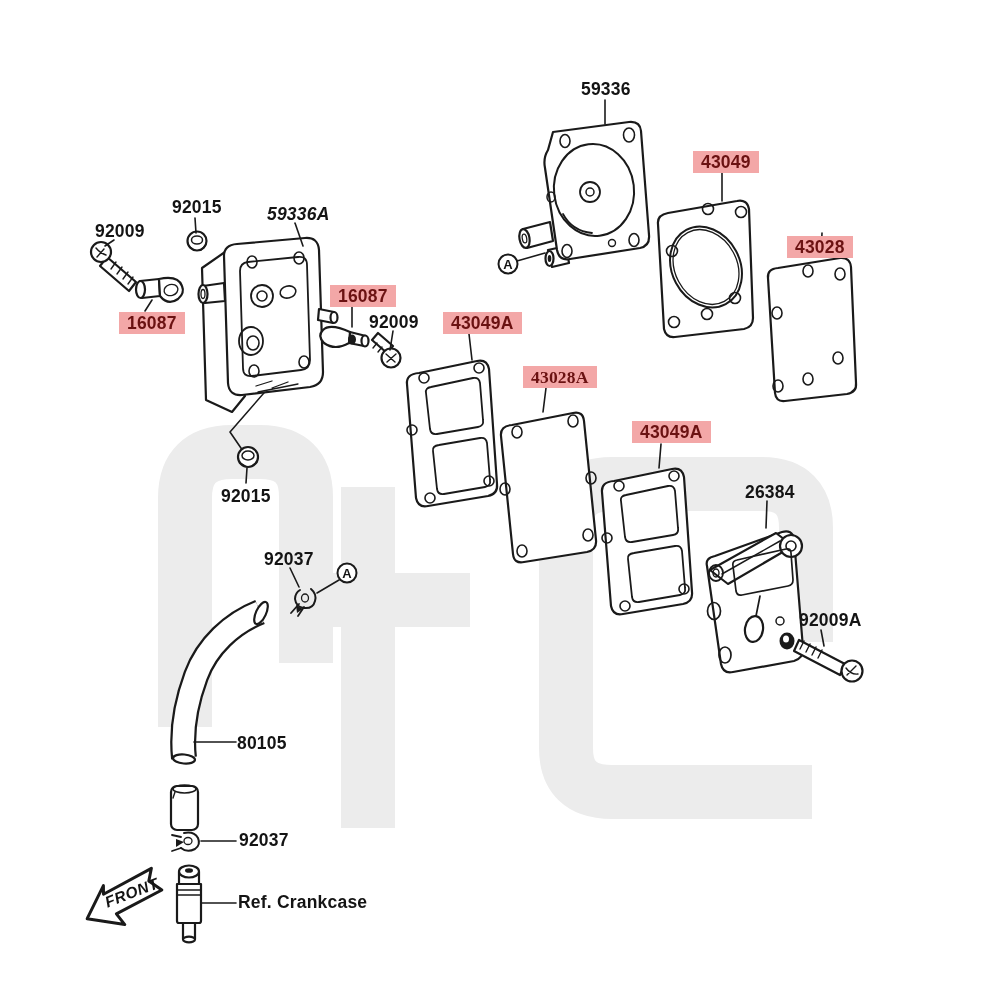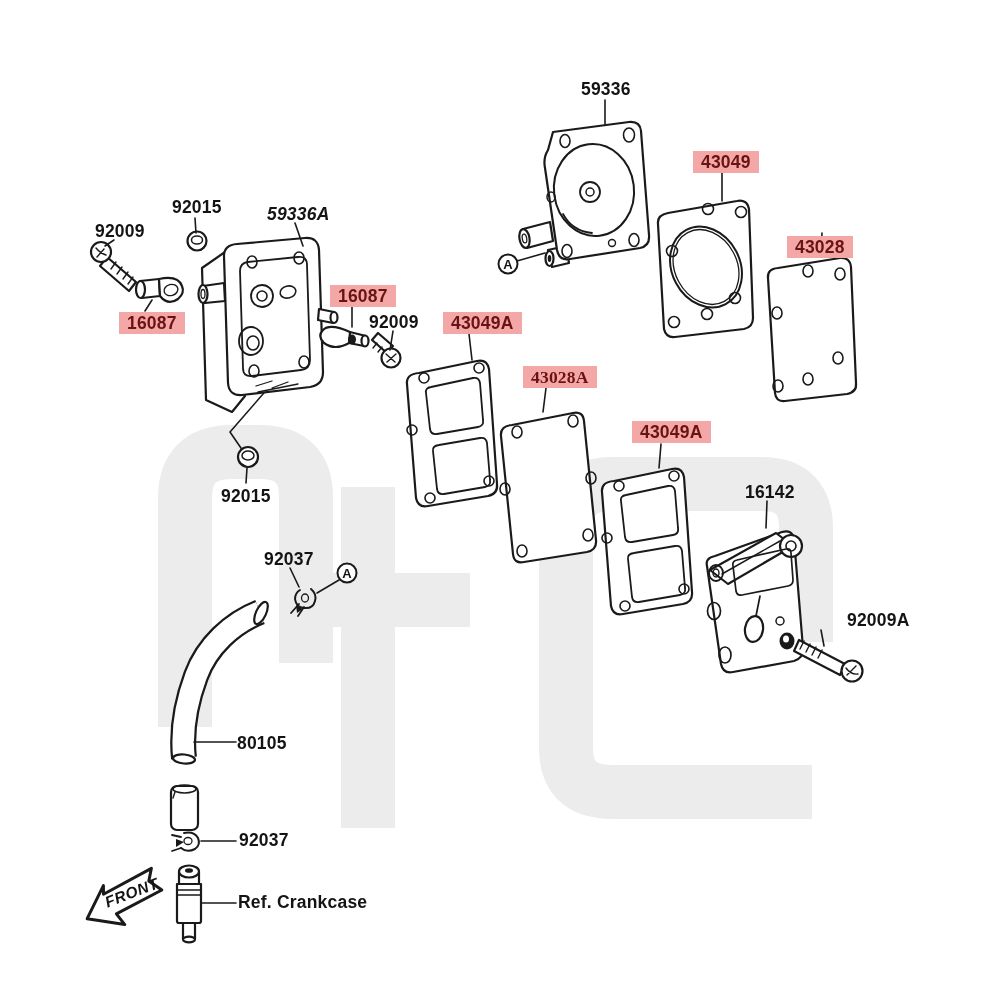--- a/index.html
+++ b/index.html
@@ -289,22 +289,22 @@
       <div class="plabel hl" style="left: 787px; top: 212px; margin-top: 24px;">43028</div>
       <div class="plabel" style="left: 172px; top: 197px;">92015</div>
       <div class="plabel" style="left: 267px; top: 204px; font-style: italic;">59336A</div>
       <div class="plabel" style="left: 95px; top: 221px;">92009</div>
       <div class="plabel hl" style="left: 119px; top: 312px;">16087</div>
       <div class="plabel hl" style="left: 330px; top: 285px;">16087</div>
       <div class="plabel" style="left: 369px; top: 312px;">92009</div>
       <div class="plabel hl" style="left: 443px; top: 312px;">43049A</div>
       <div class="plabel hl" style="left: 523px; top: 366px; font-family: Liberation Serif, serif;">43028A</div>
       <div class="plabel hl" style="left: 632px; top: 421px;">43049A</div>
-      <div class="plabel" style="left: 745px; top: 482px;">16142</div>
-      <div class="plabel" style="left: 799px; top: 610px; margin-left: 48px;">92009A</div>
+      <div class="plabel" style="left: 745px; top: 482px;">26384</div>
+      <div class="plabel" style="left: 799px; top: 610px;">92009A</div>
       <div class="plabel" style="left: 221px; top: 486px;">92015</div>
       <div class="plabel" style="left: 264px; top: 549px;">92037</div>
       <div class="plabel" style="left: 237px; top: 733px;">80105</div>
       <div class="plabel" style="left: 239px; top: 830px;">92037</div>
       <div class="plabel" style="left: 238px; top: 892px;">Ref. Crankcase</div>
     </div>
 
 </div>
 
 </body></html>

